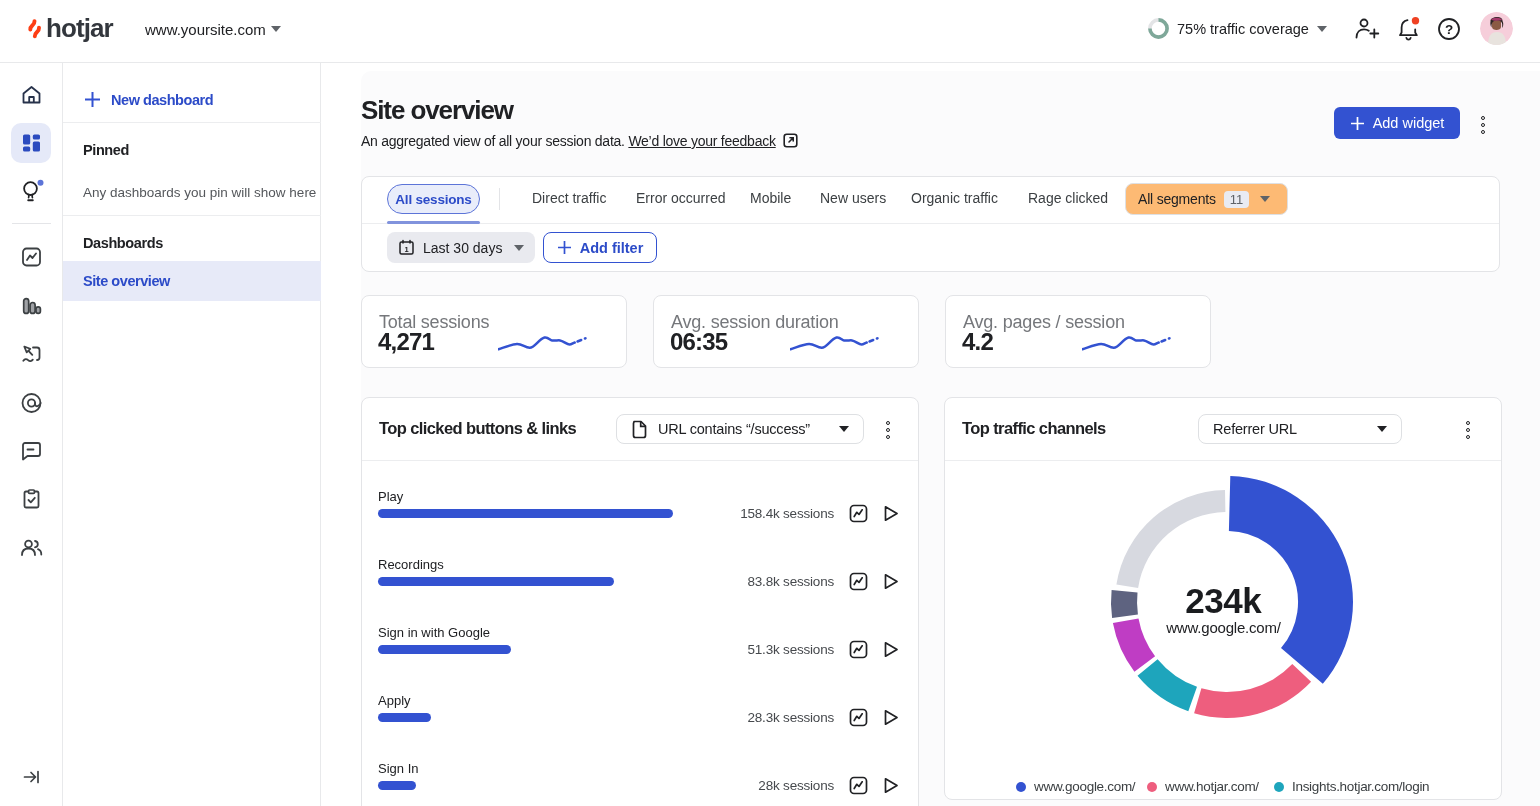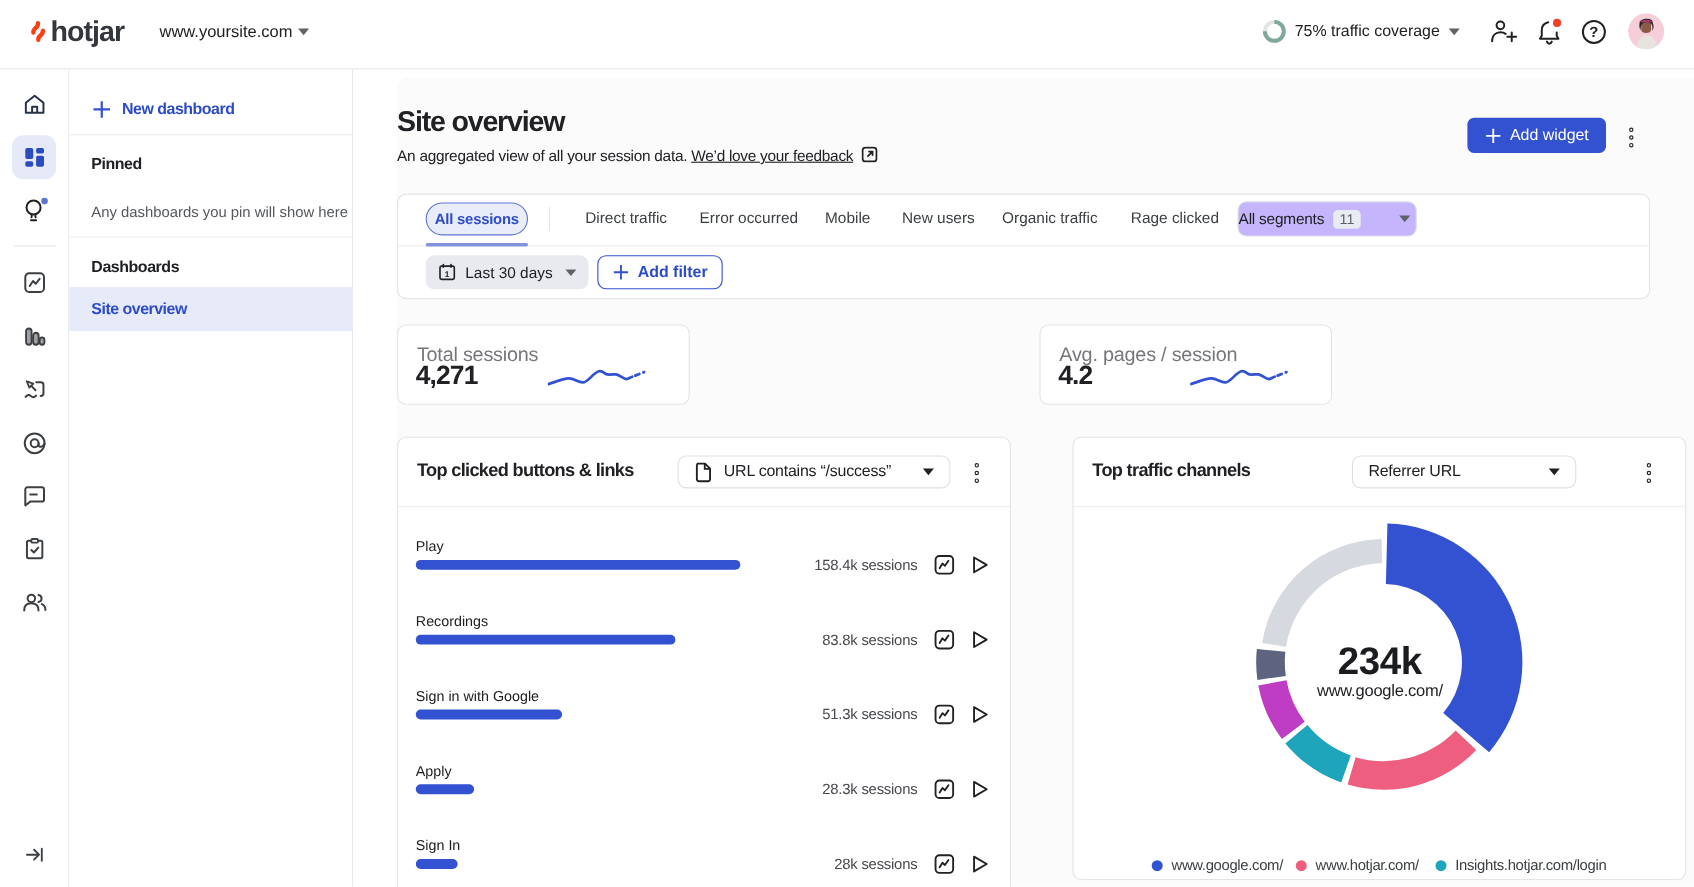--- a/index.html
+++ b/index.html
@@ -44,22 +44,22 @@
   #filterCard { position:absolute; left:40px; top:113px; width:1139px; height:96px;
     background:#fff; border:1px solid #E3E4E7; border-radius:8px; }
   #tabRow { position:absolute; left:0; top:0; width:1137px; height:47px;
     border-bottom:1px solid #ECEDEF; }
   #pill { position:absolute; left:25px; top:7px; height:30px; width:93px;
     background:#E9EDFA; border:1.5px solid #5C74D8; border-radius:16px;
     color:#2C4BC8; font-size:13.5px; font-weight:700; display:flex; align-items:center; justify-content:center; letter-spacing:-0.2px; }
   #pillLine { position:absolute; left:25px; top:44px; width:93px; height:3px; background:#8193DD; border-radius:2px; }
   .tab { position:absolute; top:13px; font-size:14px; color:#3C4043; }
   #tabDiv { position:absolute; left:137px; top:11px; width:1px; height:22px; background:#E3E4E7; }
-  #segChip { position:absolute; left:763px; top:6px; width:163px; height:32px; background:#c4b5fd;
-    border:1px solid #DEE0E3; border-radius:8px; display:flex; align-items:center; padding:0 0; }
+  #segChip { position:absolute; left:763px; top:6px; width:163px; height:32px; background:#fdba74;
+    border:1px solid #DEE0E3; border-radius:8px; display:flex; align-items:center; padding:0 12px; }
   #filterRow { position:absolute; left:0; top:47px; width:1137px; height:48px; }
   #dateChip { position:absolute; left:25px; top:8px; width:148px; height:31px; background:#E9EAEF;
     border-radius:8px; display:flex; align-items:center; padding:0 11px; gap:8px;
     font-size:14px; color:#202124; }
   #addFilter { position:absolute; left:181px; top:8px; width:114px; height:31px; background:#fff;
     border:1.6px solid #3352D1; border-radius:8px; color:#2C4BC8; font-size:14.5px; font-weight:700;
     display:flex; align-items:center; justify-content:center; gap:8px; }
   
   .stat { position:absolute; top:232px; width:266px; height:73px; background:#fff;
     border:1px solid #E3E4E7; border-radius:8px; }
@@ -285,20 +285,28 @@
   </div>
 
   <div class="stat" style="left:40px;">
     <div class="lbl">Total sessions</div>
     <div class="val">4,271</div>
     <svg class="spark" width="90" height="20" viewBox="0 0 90 20">
       <path d="M0.5,15.2 C6,13.5 14,10.2 19,10 C24,9.8 27,13.5 31.7,13.7 C36.5,13.9 41,5 46.5,3.5 C50,2.6 52,6.2 54,6.4 C57,6.7 60,6.2 62,6.4 C65,6.7 69,10.6 71.5,10.6 C73.5,10.6 75,9 76.7,8.5" fill="none" stroke="#3352D1" stroke-width="2.5" stroke-linecap="round"></path>
       <path d="M79.5,7.5 L87.5,4.3" fill="none" stroke="#3352D1" stroke-width="2.5" stroke-linecap="round" stroke-dasharray="4 4"></path>
     </svg>
   </div>
+  <div class="stat" style="left:332px;">
+    <div class="lbl">Avg. session duration</div>
+    <div class="val">06:35</div>
+    <svg class="spark" width="90" height="20" viewBox="0 0 90 20">
+      <path d="M0.5,15.2 C6,13.5 14,10.2 19,10 C24,9.8 27,13.5 31.7,13.7 C36.5,13.9 41,5 46.5,3.5 C50,2.6 52,6.2 54,6.4 C57,6.7 60,6.2 62,6.4 C65,6.7 69,10.6 71.5,10.6 C73.5,10.6 75,9 76.7,8.5" fill="none" stroke="#3352D1" stroke-width="2.5" stroke-linecap="round"></path>
+      <path d="M79.5,7.5 L87.5,4.3" fill="none" stroke="#3352D1" stroke-width="2.5" stroke-linecap="round" stroke-dasharray="4 4"></path>
+    </svg>
+  </div>
   <div class="stat" style="left:624px;">
     <div class="lbl">Avg. pages / session</div>
     <div class="val">4.2</div>
     <svg class="spark" width="90" height="20" viewBox="0 0 90 20">
       <path d="M0.5,15.2 C6,13.5 14,10.2 19,10 C24,9.8 27,13.5 31.7,13.7 C36.5,13.9 41,5 46.5,3.5 C50,2.6 52,6.2 54,6.4 C57,6.7 60,6.2 62,6.4 C65,6.7 69,10.6 71.5,10.6 C73.5,10.6 75,9 76.7,8.5" fill="none" stroke="#3352D1" stroke-width="2.5" stroke-linecap="round"></path>
       <path d="M79.5,7.5 L87.5,4.3" fill="none" stroke="#3352D1" stroke-width="2.5" stroke-linecap="round" stroke-dasharray="4 4"></path>
     </svg>
   </div>
 
   <div class="widget" style="left:40px; height:472px;">
@@ -373,21 +381,21 @@
       <svg class="ric1" width="19" height="19" viewBox="0 0 19 19">
           <rect x="1.5" y="1.5" width="16" height="16" rx="3.5" fill="none" stroke="#202124" stroke-width="1.7"></rect>
           <path d="M5.2,12.5 L7.8,8.3 L10,10.4 L13.2,5.8" fill="none" stroke="#202124" stroke-width="1.7" stroke-linecap="round" stroke-linejoin="round"></path>
         </svg>
       <svg class="ric2" width="18" height="19" viewBox="0 0 18 19">
           <path d="M3.5,2.8 L15,9.5 L3.5,16.2 Z" fill="none" stroke="#202124" stroke-width="1.7" stroke-linejoin="round"></path>
         </svg>
     </div>
   </div>
 
-  <div class="widget" style="left:654px; height:403px;">
+  <div class="widget" style="left:623px; height:403px;">
     <div class="wtitle">Top traffic channels</div>
     <div class="wdrop" style="left:253px; width:204px;gap:28px;">
       <span>Referrer URL</span>
       <span class="caret" style="margin-left:auto; border-top-color:#202124;"></span>
     </div>
     <div class="kebab" style="position:absolute; left:521px; top:23px;">
         <span></span>
         <span></span>
         <span></span>
       </div>

